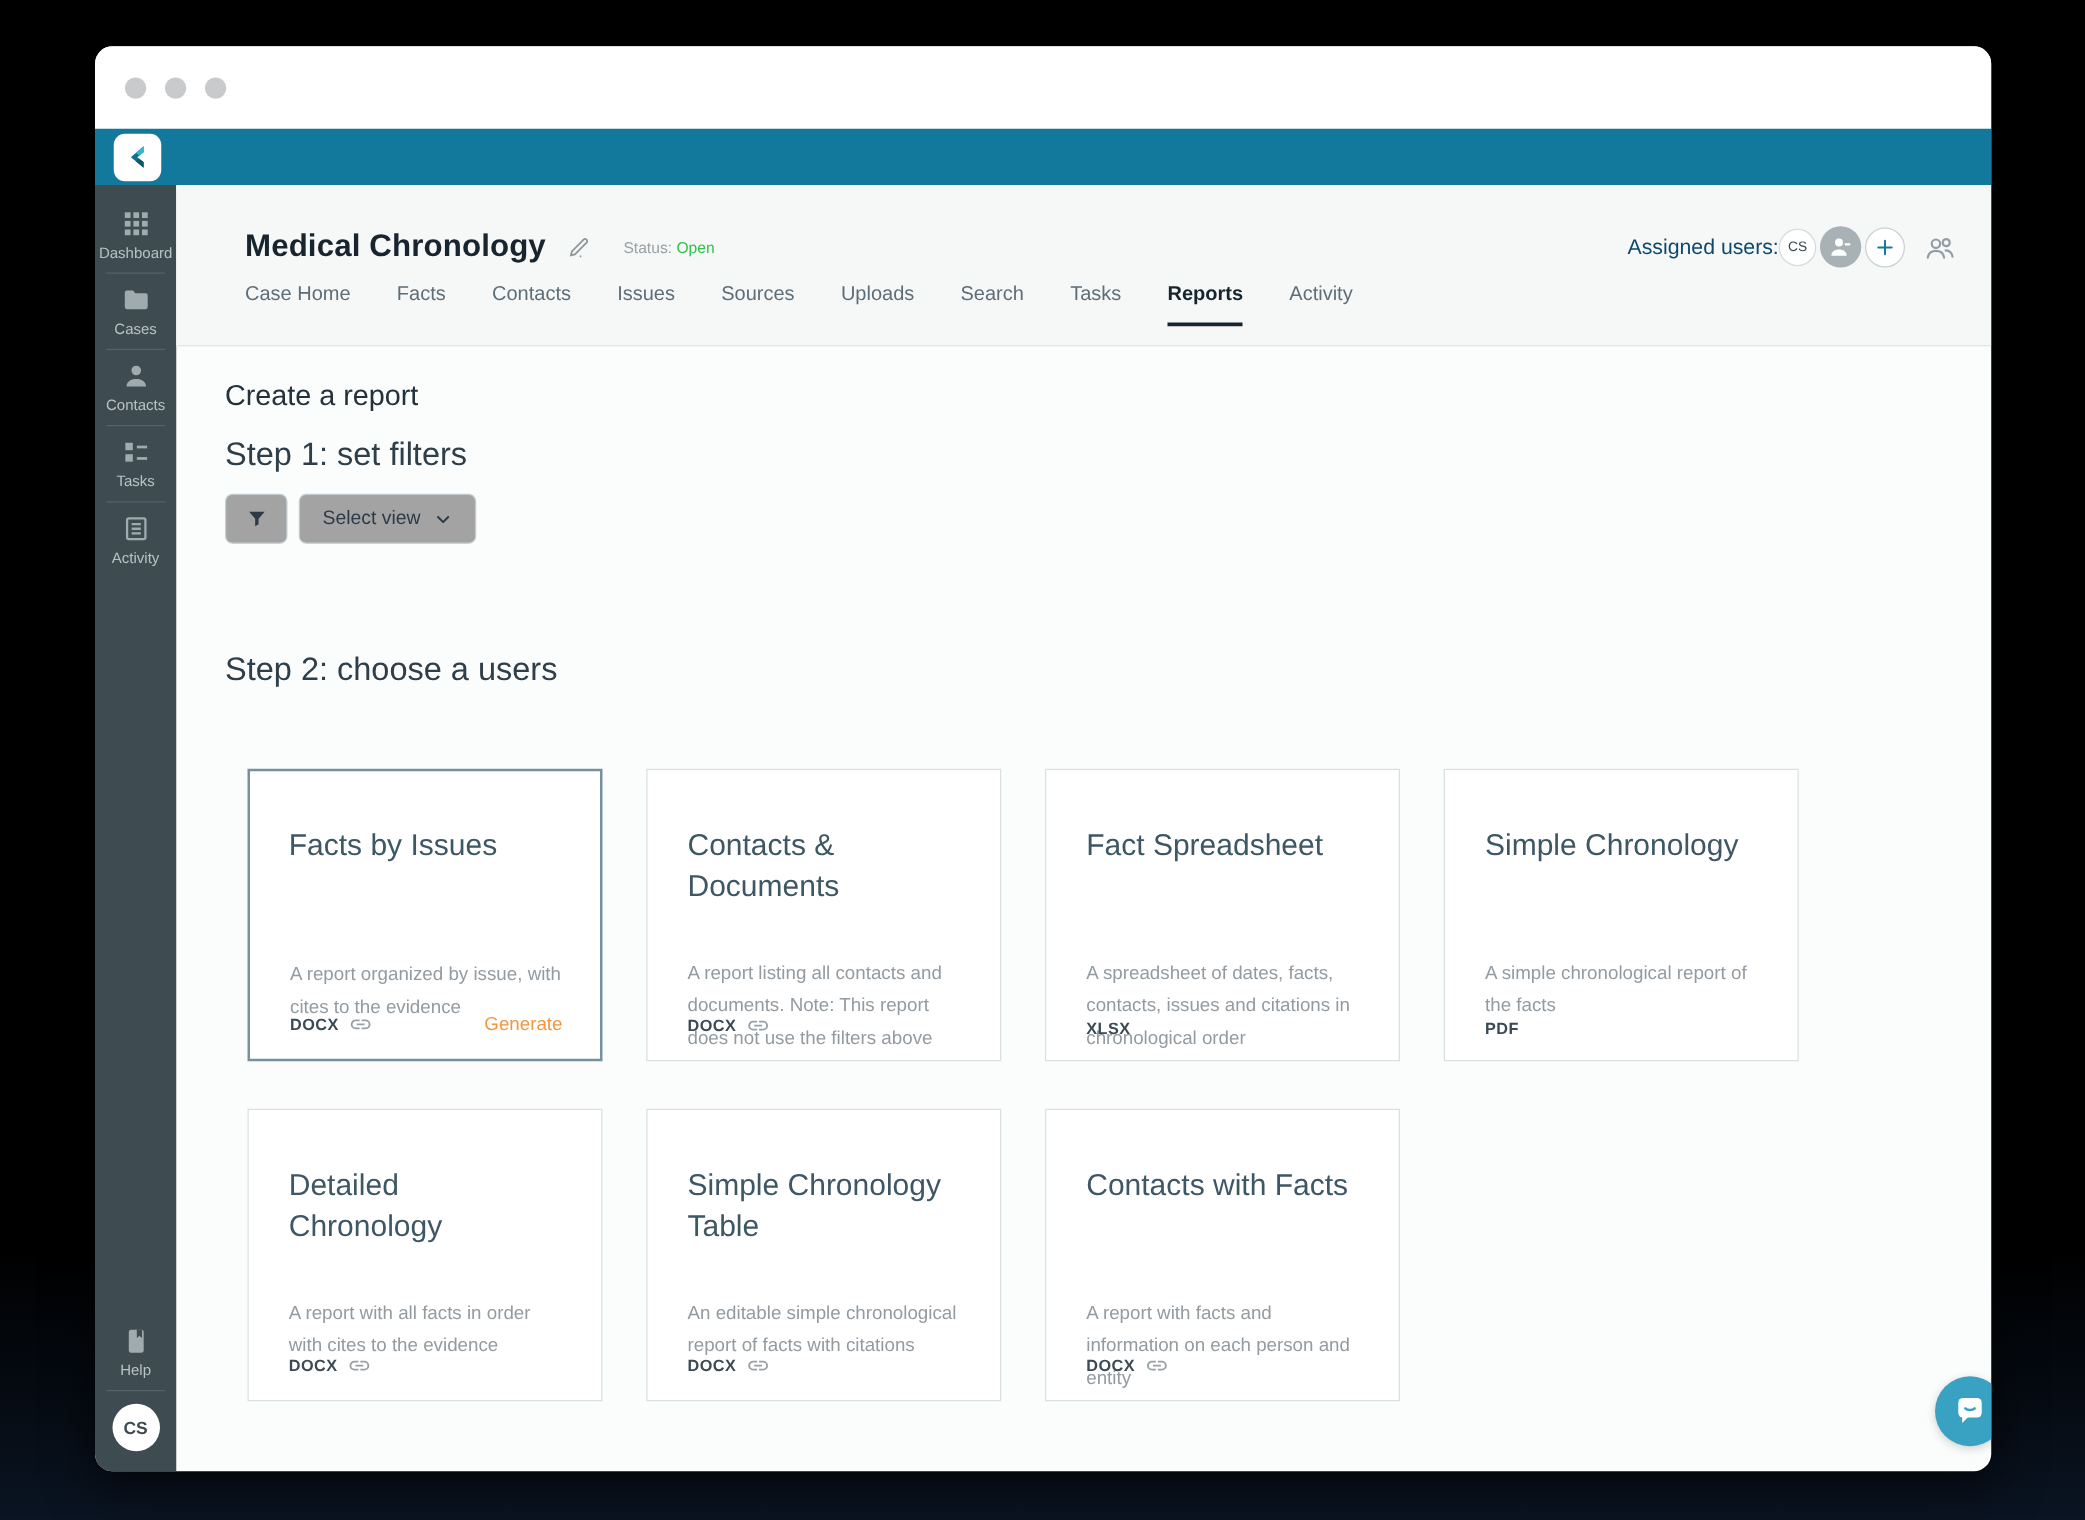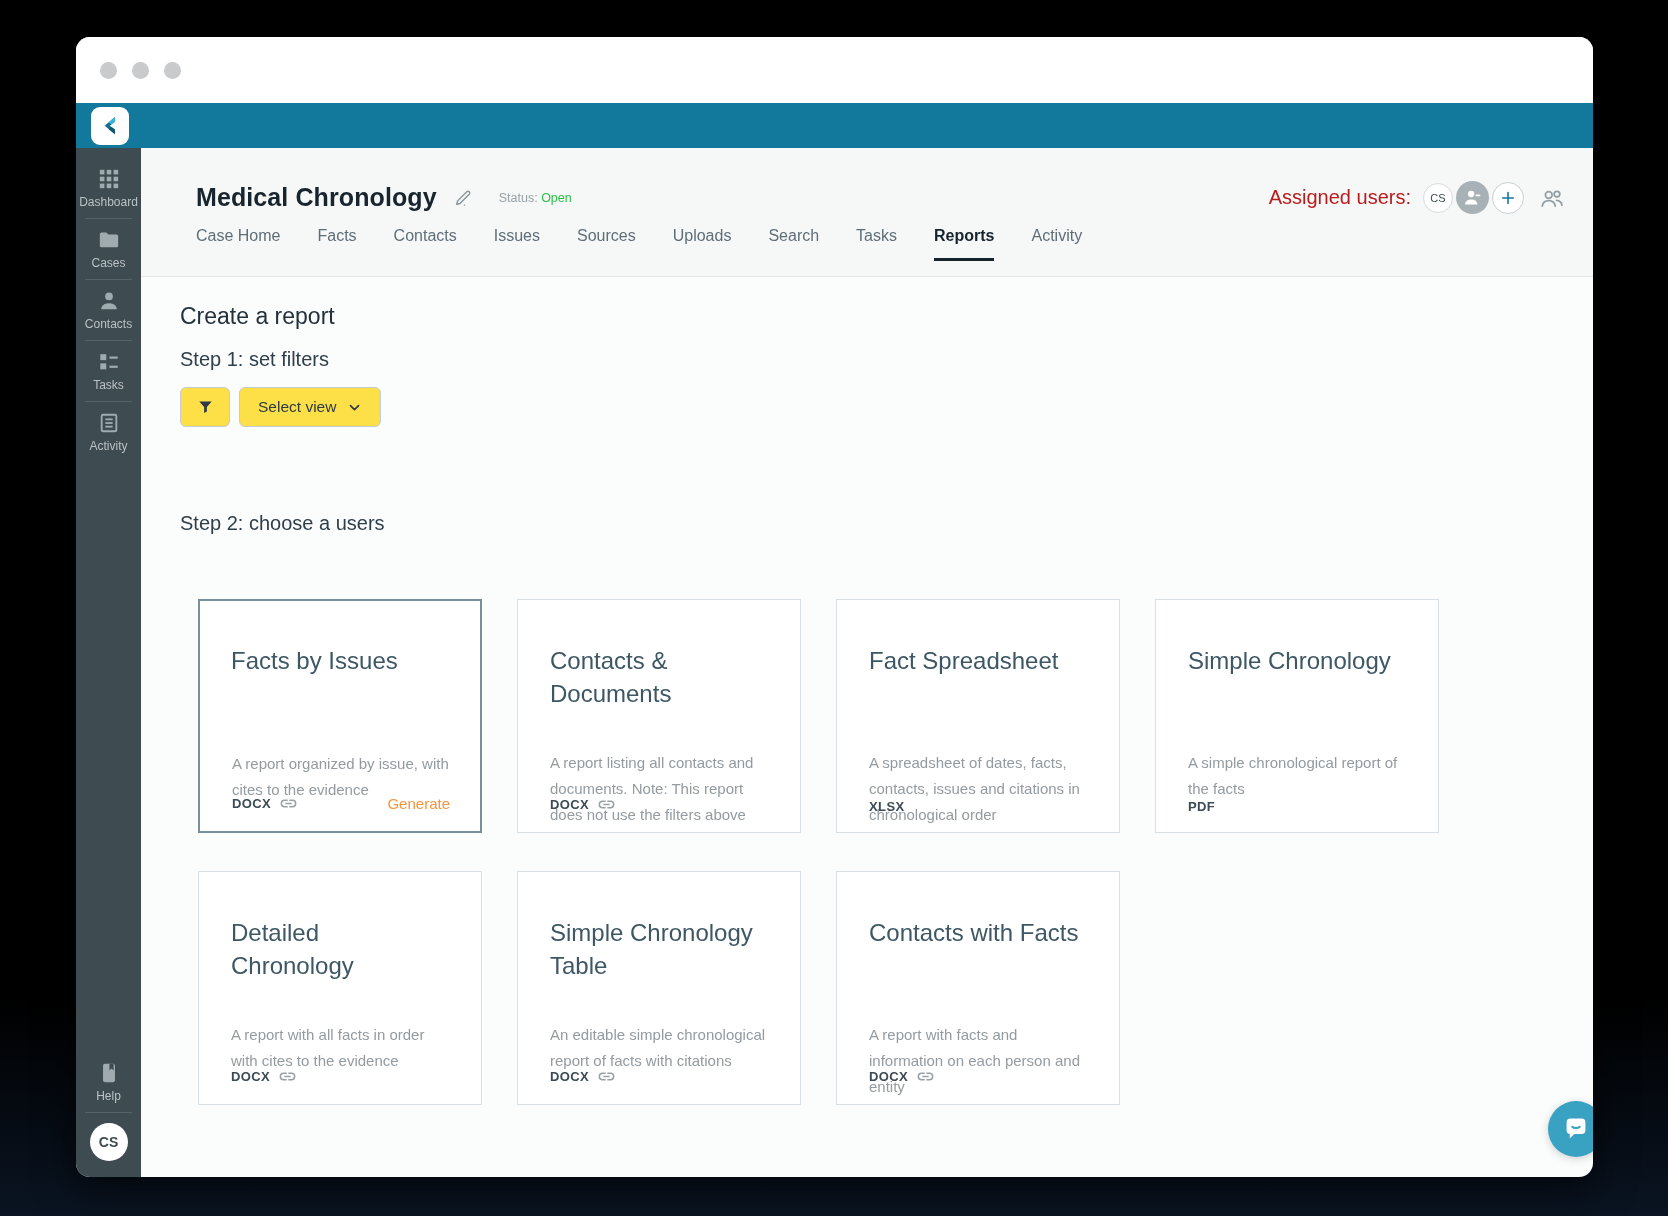--- a/index.html
+++ b/index.html
@@ -35,38 +35,38 @@
   
   .main{flex:1;display:flex;flex-direction:column;min-width:0;}
   .case-header{background:#f6f7f7;border-bottom:1px solid #e3e6e7;flex:0 0 auto;padding:16px;}
   .title-row{display:flex;align-items:center;padding:17px 12px 0 39px;}
   .case-title{font-size:25px;font-weight:600;color:#18242e;letter-spacing:.1px;}
   .edit-icon{margin-left:16px;color:#8d979c;display:flex;cursor:pointer;}
   .edit-icon svg{width:20px;height:20px;}
   .status-wrap{margin-left:26px;font-size:12.5px;color:#98a2a7;}
   .status-open{color:#2fc14b;}
   .title-right{margin-left:auto;display:flex;align-items:center;}
-  .assigned-label{font-size:20px;color:#b91c1c;margin-right:12px;}
+  .assigned-label{font-size:17px;color:#0c4a6e;}
   .chip{width:28px;height:28px;border-radius:50%;background:#fff;border:1px solid #d6dbdd;color:#3d4b50;font-size:11px;display:flex;align-items:center;justify-content:center;cursor:pointer;}
   .chip-avatar{width:33px;height:33px;border-radius:50%;background:#a8b2b6;display:flex;align-items:center;justify-content:center;margin-left:3px;cursor:pointer;}
   .chip-avatar svg{width:21px;height:21px;}
   .chip-add{width:30px;height:30px;border-radius:50%;background:#fff;border:1px solid #c9d1d4;color:#15789d;display:flex;align-items:center;justify-content:center;margin-left:3px;cursor:pointer;}
   .chip-add svg{width:16px;height:16px;}
   .group-icon{margin-left:15px;color:#939ea4;display:flex;cursor:pointer;}
   .group-icon svg{width:26px;height:26px;}
   .tabs{display:flex;gap:37px;padding:13px 0 0 39px;}
   .tab{font-size:16px;color:#5e6e78;padding-bottom:13px;cursor:pointer;white-space:nowrap;}
   .tab.active{color:#16242e;font-weight:700;border-bottom:3px solid #16242e;margin-bottom:-1px;}
   
   .content{flex:1;padding:26px 0 0 39px;position:relative;}
   .page-title{font-size:23px;color:#22313c;margin:0 0 0 0;font-weight:400;}
-  .step-heading{font-size:20px;color:#2f3f4a;font-weight:400;}
+  .step-heading{font-size:26px;color:#2f3f4a;font-weight:400;}
   .step1{margin-top:18px;}
   .filters-row{display:flex;gap:9px;margin-top:16px;}
-  .btn{height:40px;background:#fde047;border:1px solid #c3cdd1;border-radius:6px;display:flex;align-items:center;justify-content:center;color:#2b3a44;cursor:pointer;box-sizing:border-box;}
+  .btn{height:40px;background:#a3a3a3;border:1px solid #c3cdd1;border-radius:6px;display:flex;align-items:center;justify-content:center;color:#2b3a44;cursor:pointer;box-sizing:border-box;}
   .btn-filter{width:50px;}
   .btn-filter svg{width:17px;height:17px;}
   .btn-select{padding:0 18px;font-size:15.5px;}
   .btn-select svg{width:15px;height:15px;margin-left:11px;}
   .step2{margin-top:85px;}
   .cards-grid{display:grid;grid-template-columns:repeat(4,284px);gap:38px 35px;margin:64px 0 0 18px;}
   .card{position:relative;height:234px;background:#fff;border:1px solid #d9e0e3;border-radius:0;box-sizing:border-box;cursor:pointer;}
   .card.selected{border:2px solid #76909d;}
   .card-title{position:absolute;top:44px;left:32px;right:20px;font-size:24px;line-height:1.38;color:#3e5765;white-space:pre-line;}
   .card.selected .card-title{top:43px;left:31px;}

